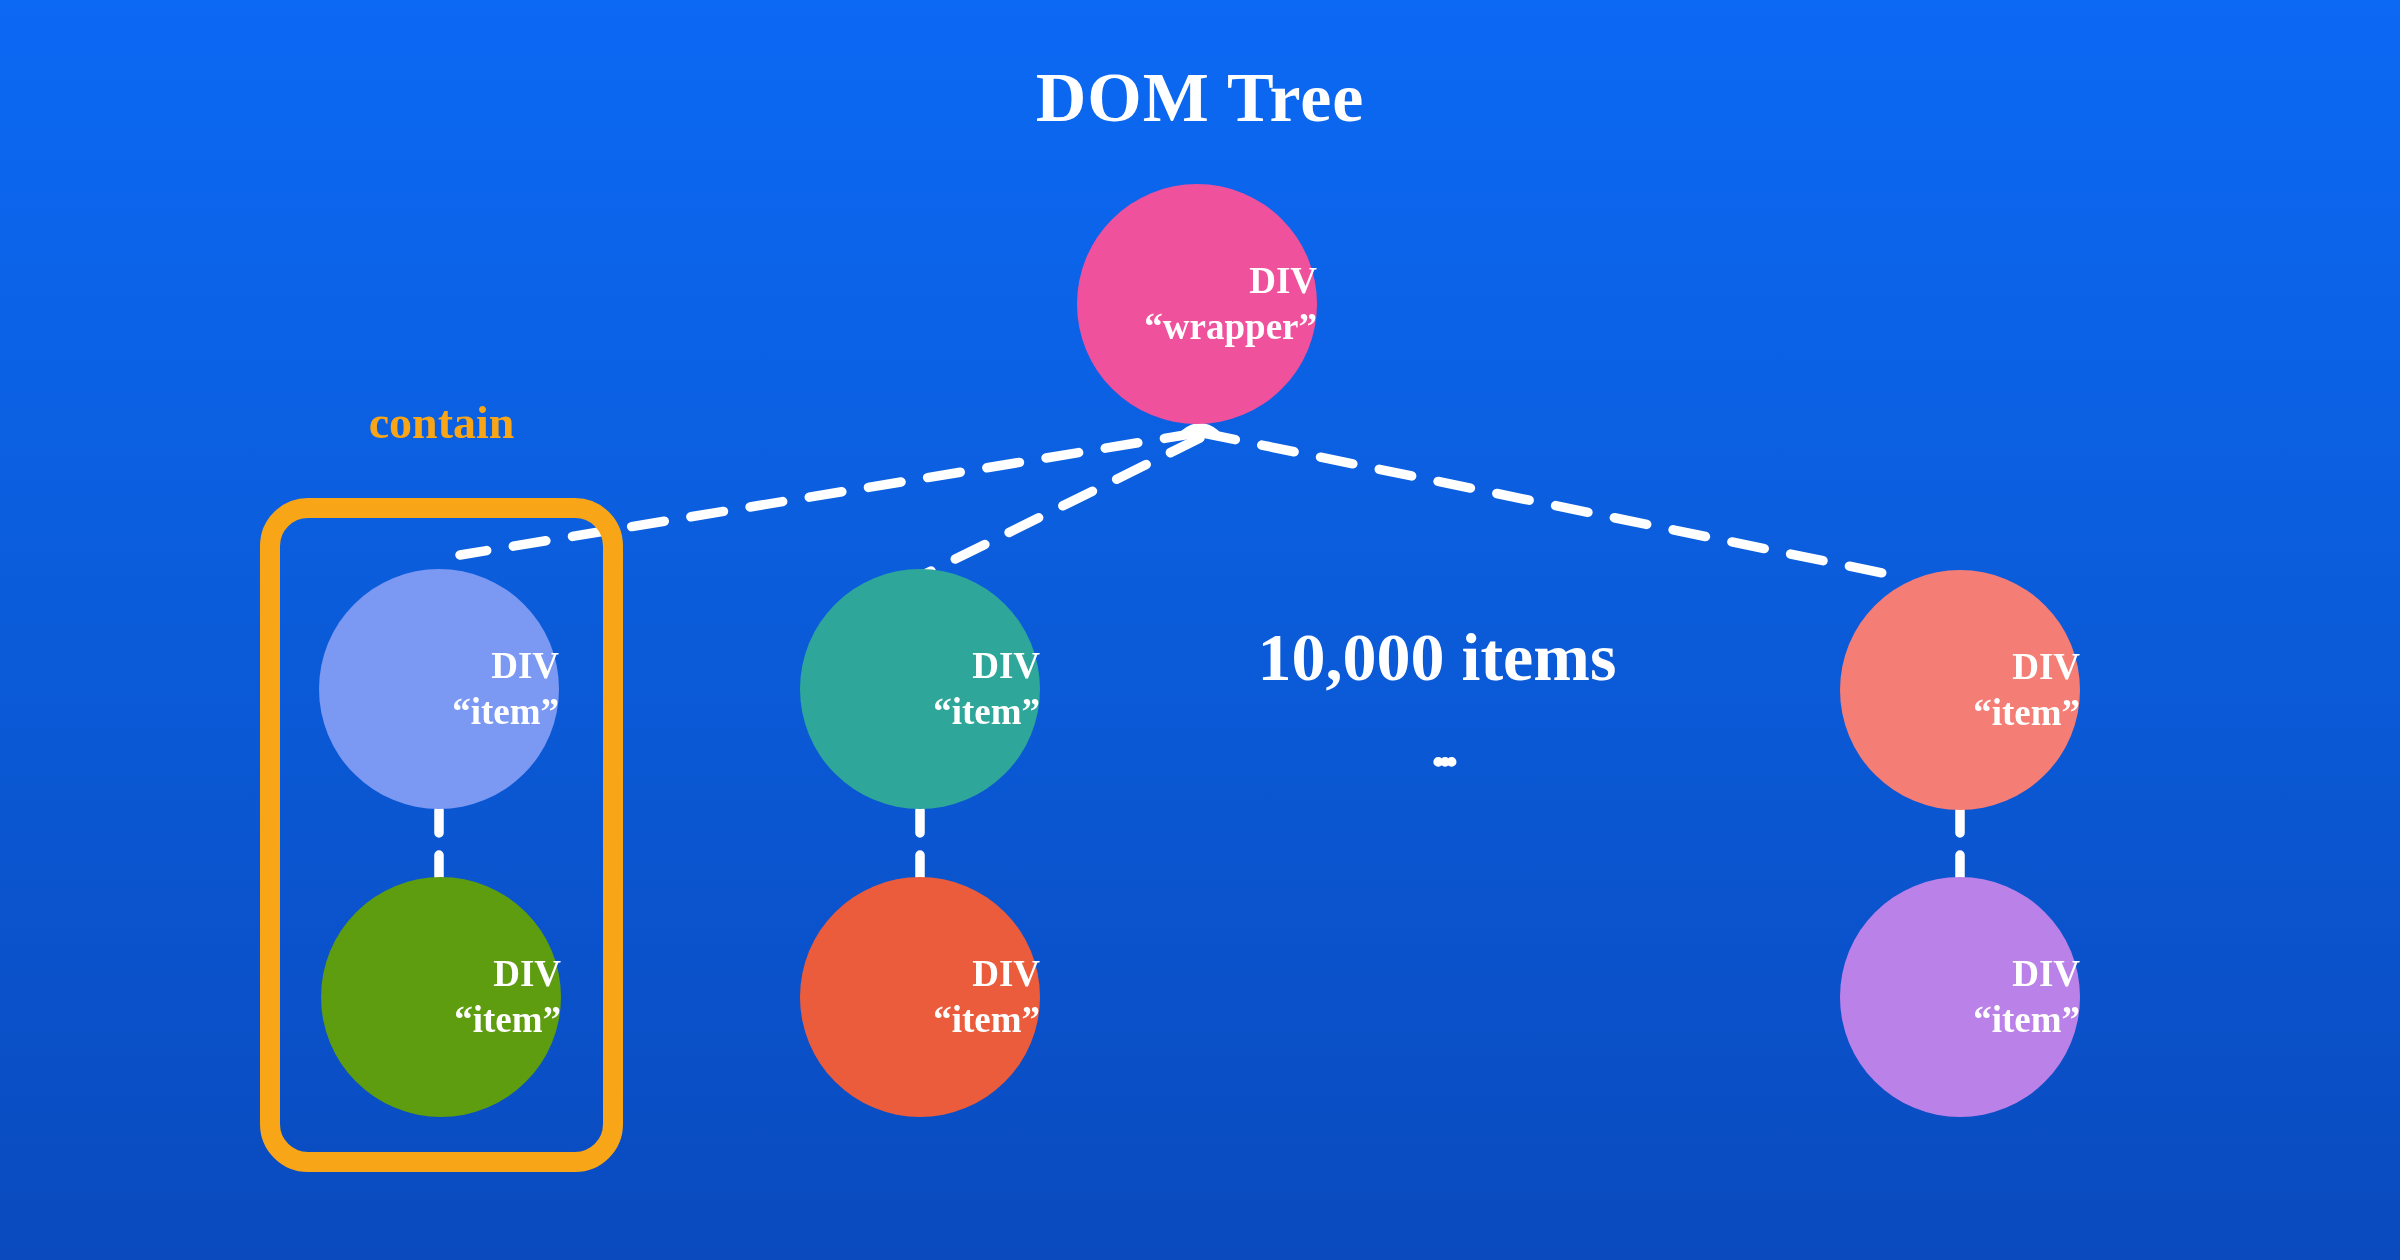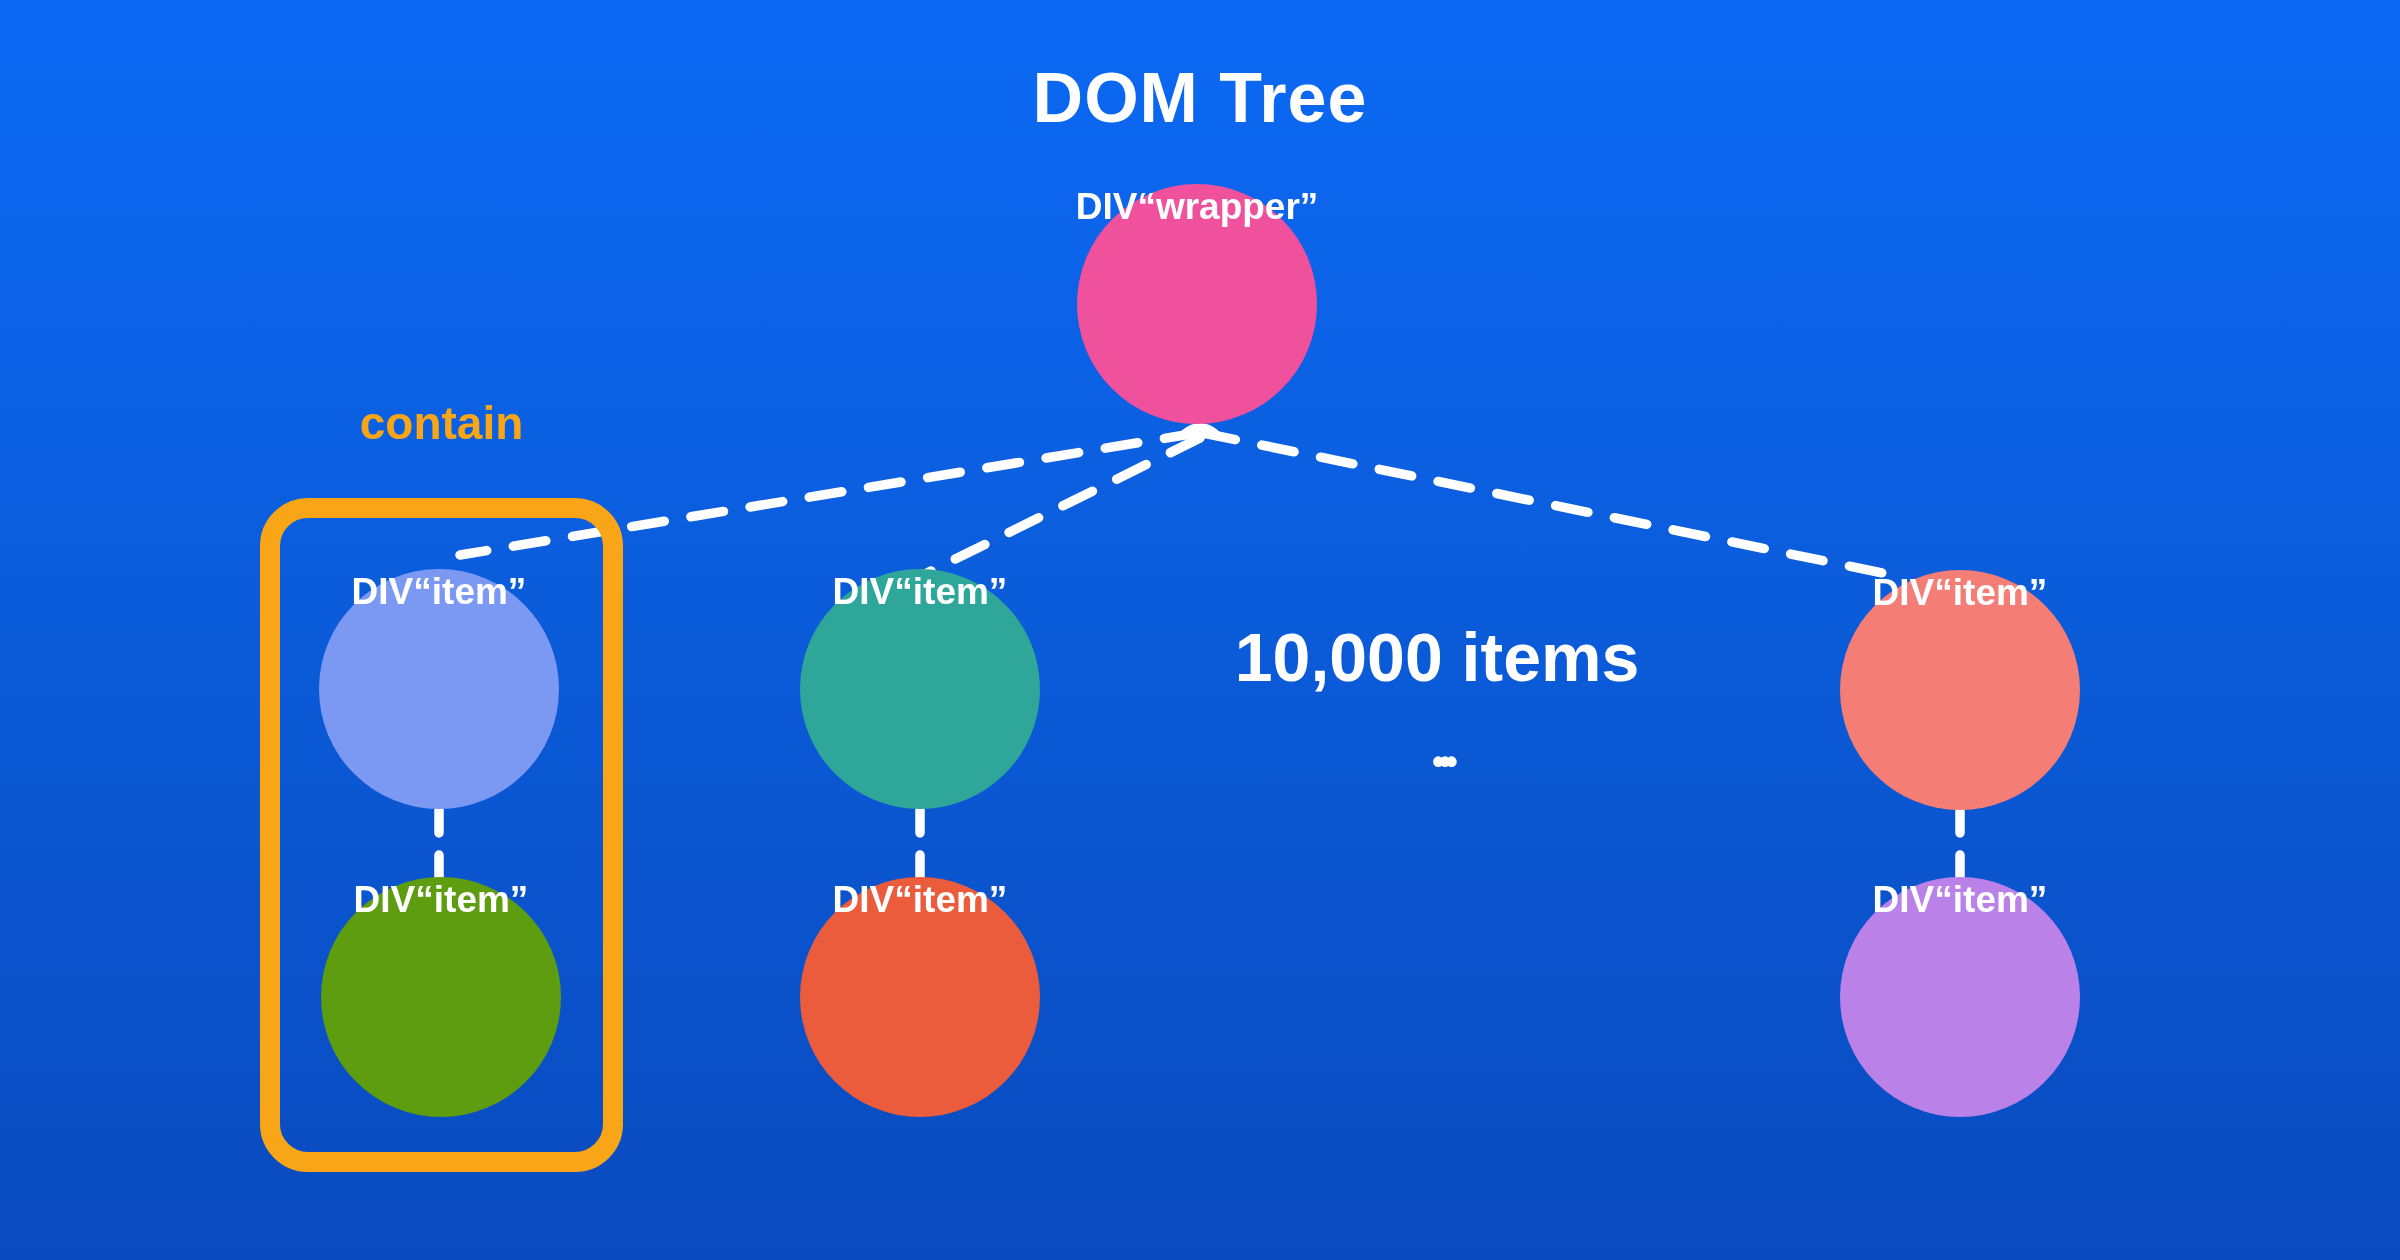--- a/index.html
+++ b/index.html
@@ -1,40 +1,40 @@
 <!DOCTYPE html>
 <html><head>
 <meta charset="utf-8">
 <style>
   html,body{margin:0;padding:0;background:#0a4abe;}
   .stage{
     position:relative;width:2400px;height:1260px;overflow:hidden;
     background:linear-gradient(180deg,#0c69f4 0%,#0b5ddc 45%,#0a4abe 100%);
-    font-family:Liberation Sans, sans-serif;
+    font-family:Liberation Serif, serif;
     -webkit-font-smoothing:antialiased;
   }
   .title{
     position:absolute;left:0;right:0;top:63px;text-align:center;
     font-size:70px;font-weight:700;color:#ffffff;letter-spacing:1px;line-height:1;
     z-index:5;
   }
   svg.connectors{position:absolute;left:0;top:0;z-index:1;}
   .contain-rect{
     position:absolute;left:260px;top:498px;width:363px;height:674px;
     box-sizing:border-box;border:20px solid #f8a617;border-radius:48px;
     z-index:2;
   }
   .contain-label{
     position:absolute;left:260px;top:400px;width:363px;text-align:center;
     font-size:46px;font-weight:700;color:#f8a617;line-height:1;letter-spacing:0px;
     z-index:5;
   }
   .node{
     position:absolute;width:240px;height:240px;border-radius:50%;
-    display:flex;flex-direction:row;align-items:flex-start;justify-content:center;
+    display:flex;flex-direction:column;align-items:flex-end;justify-content:center;
     z-index:3;
   }
   .node .nl{
     color:#ffffff;font-size:37px;font-weight:700;line-height:46px;text-align:center;
   }
   .n-wrapper{left:1077px;top:184px;background:#ef519c;}
   .n-blue   {left:319px; top:569px;background:#7b99f3;}
   .n-green  {left:321px; top:877px;background:#5e9c10;}
   .n-teal   {left:800px; top:569px;background:#2ea79a;}
   .n-orange {left:800px; top:877px;background:#ea5c3b;}

